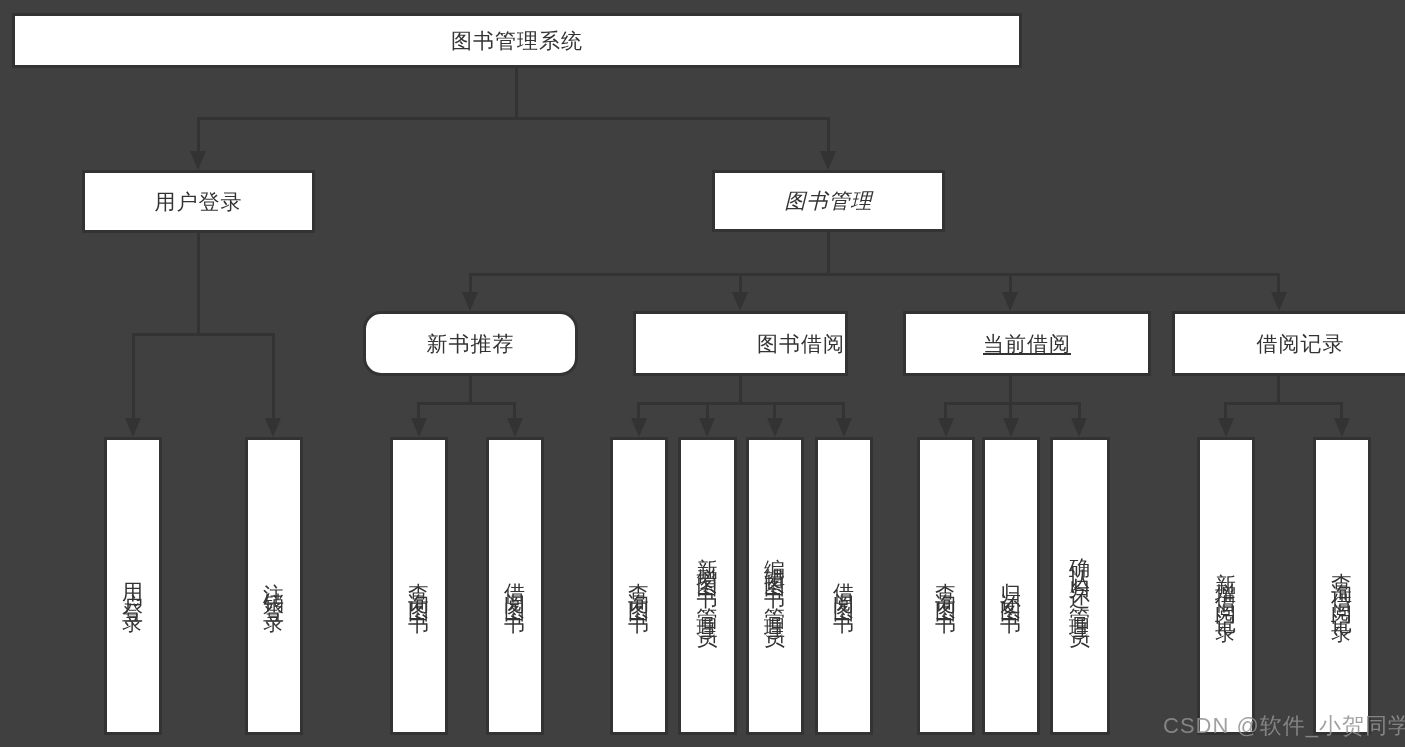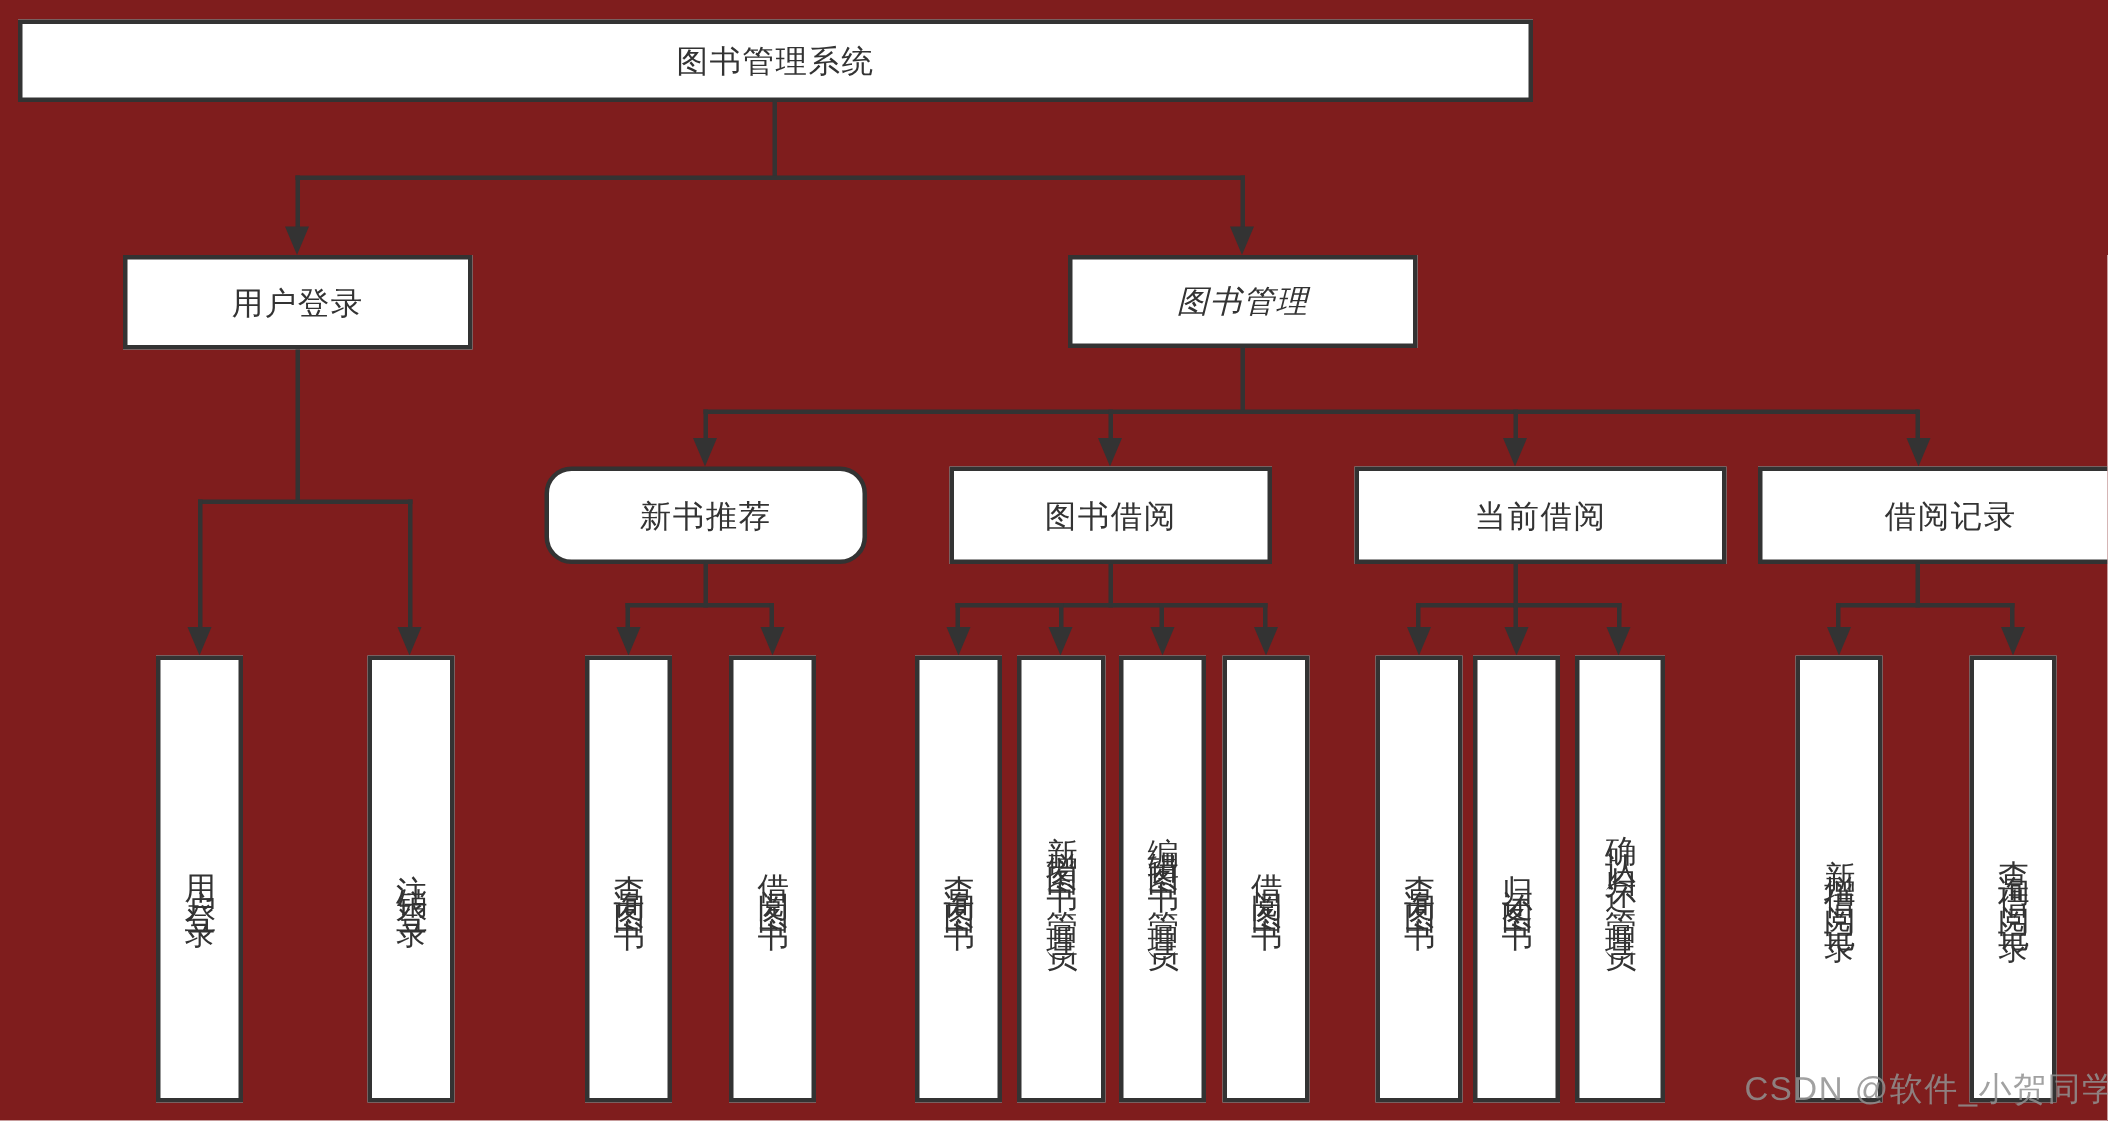--- a/index.html
+++ b/index.html
@@ -5,21 +5,21 @@
   html, body {
     margin: 0;
     padding: 0;
     background: #ffffff;
     font-family: "Liberation Sans", "DejaVu Sans", sans-serif;
   }
   #canvas {
     position: relative;
     width: 1405px;
     height: 747px;
-    background: #7f1d1d;
+    background: #404040;
     overflow: hidden;
   }
   .box {
     position: absolute;
     box-sizing: border-box;
     border: 3px solid #333333;
     background: #ffffff;
     display: flex;
     align-items: center;
     justify-content: center;
@@ -118,24 +118,24 @@
   <div class="vline" style="left:739px; top:273px; height:22px;"></div>
   <div class="arrow" style="left:732px; top:292px;"></div>
   <div class="vline" style="left:1009px; top:273px; height:22px;"></div>
   <div class="arrow" style="left:1002px; top:292px;"></div>
   <div class="vline" style="left:1277px; top:273px; height:22px;"></div>
   <div class="arrow" style="left:1271px; top:292px;"></div>
 
   <div class="box" style="left:363px; top:311px; width:215px; height:65px;border-radius:18px;">
     <span class="lbl">新书推荐</span>
   </div>
-  <div class="box" style="left:633px; top:311px; width:215px; height:65px;">
+  <div class="box" style="left:633px; top:311px; width:215px; height:65px;justify-content:flex-end;">
     <span class="lbl">图书借阅</span>
   </div>
-  <div class="box" style="left:903px; top:311px; width:248px; height:65px;">
+  <div class="box" style="left:903px; top:311px; width:248px; height:65px;text-decoration:underline;">
     <span class="lbl">当前借阅</span>
   </div>
   <div class="box" style="left:1172px; top:311px; width:257px; height:65px;">
     <span class="lbl">借阅记录</span>
   </div>
 
   <div class="vline" style="left:469px; top:376px; height:29px;"></div>
   <div class="hline" style="left:417px; top:402px; width:99px;"></div>
   <div class="vline" style="left:417px; top:402px; height:18px;"></div>
   <div class="arrow" style="left:411px; top:418px;"></div>

